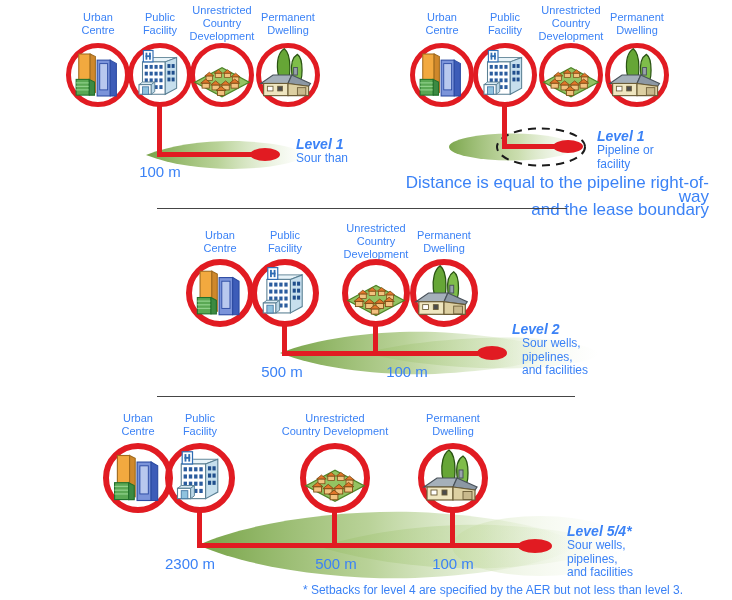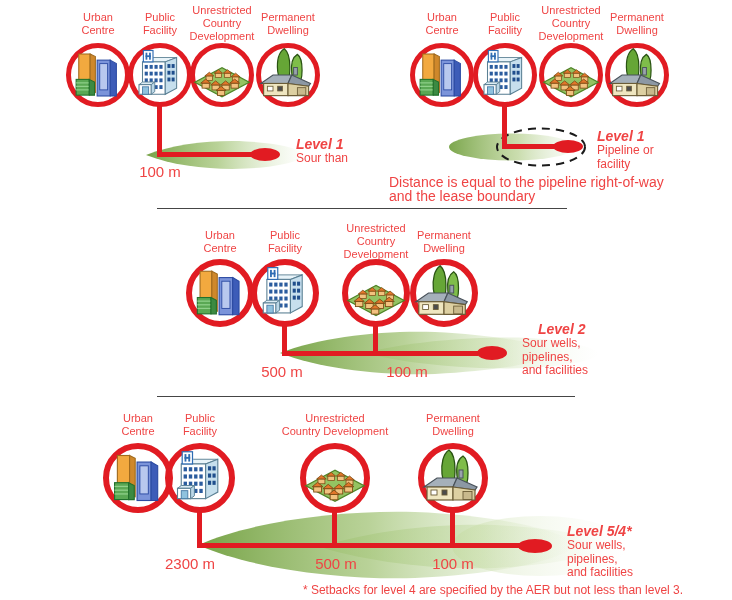--- a/index.html
+++ b/index.html
@@ -1,31 +1,31 @@
 <!DOCTYPE html>
 <html><head>
 <meta charset="utf-8">
 <style>
   html,body{margin:0;padding:0;background:#ffffff;}
   #stage{position:relative;width:732px;height:600px;background:#ffffff;overflow:hidden;
-         font-family:"Liberation Sans",sans-serif;color:#ef4444;}
+         font-family:"Liberation Sans",sans-serif;color:#3b82f6;}
   .col-label{position:absolute;transform:translateX(-50%);text-align:center;
              font-size:11px;line-height:13px;white-space:pre-line;width:110px;}
   .col-label.wide{width:180px;}
   .ring{position:absolute;border:5px solid #e11b22;border-radius:50%;box-sizing:border-box;background:transparent;}
   .ring.th6{border-width:6px;}
   .ring svg{position:absolute;left:50%;top:50%;transform:translate(-50%,-50%);}
   .vline,.hline{position:absolute;background:#e11b22;}
   .capsule{position:absolute;background:#e11b22;border-radius:50%;}
   .greens{position:absolute;}
   .dist{position:absolute;transform:translateX(-50%);font-size:15px;white-space:nowrap;}
   .lvl-t{position:absolute;font-weight:bold;font-size:14px;white-space:nowrap;font-style:italic;}
   .lvl-s{position:absolute;font-size:12px;line-height:13.5px;white-space:pre-line;}
-  .caption{position:absolute;transform:translateX(-50%);text-align:left;
-           font-size:14px;line-height:13.5px;white-space:pre-line;width:320px;}
+  .caption{position:absolute;transform:translateX(-50%);text-align:right;
+           font-size:17px;line-height:13.5px;white-space:pre-line;width:320px;}
   .divider{position:absolute;height:1px;background:#454545;}
   .footnote{position:absolute;transform:translateX(-50%);font-size:12px;white-space:nowrap;}
 </style>
 </head>
 <body>
 
 <svg width="0" height="0" style="position:absolute" aria-hidden="true">
   <defs>
     <linearGradient id="gLeaf" x1="0" y1="0" x2="1" y2="0">
       <stop offset="0" stop-color="#6f9e3d" stop-opacity="0.95"></stop>
@@ -263,21 +263,21 @@
         </svg>
       </div>
     <div class="ring th6" style="left:410px;top:259px;width:68px;height:68px">
       <svg width="62" height="62">
           <use href="#sym-dwelling"></use>
         </svg>
       </div>
 
     <div class="dist" style="left:282px;top:363px">500 m</div>
     <div class="dist" style="left:407px;top:363px">100 m</div>
-    <div class="lvl-t" style="left:538px;top:321px">Level 2</div>
+    <div class="lvl-t" style="left:512px;top:321px">Level 2</div>
     <div class="lvl-s" style="left:522px;top:337px">Sour wells,
 pipelines,
 and facilities</div>
   </div>
 
   <div>
     <div class="divider" style="left:157px;top:396px;width:418px"></div>
     <svg class="greens" style="left:195px;top:505px" width="440" height="80" viewBox="0 0 440 80" preserveAspectRatio="none">
       <path d="M3,40 C60,15 150,5 220,7 C300,10 368,25 382,40 C368,55 300,70 220,73 C150,75 60,65 3,40 Z" fill="url(#gLeaf)"></path>
       <path d="M125,42 C180,24 250,18 300,20 C358,23 408,32 418,41 C408,50 358,60 300,63 C250,65 180,59 125,42 Z" fill="url(#gLeaf2)"></path>

